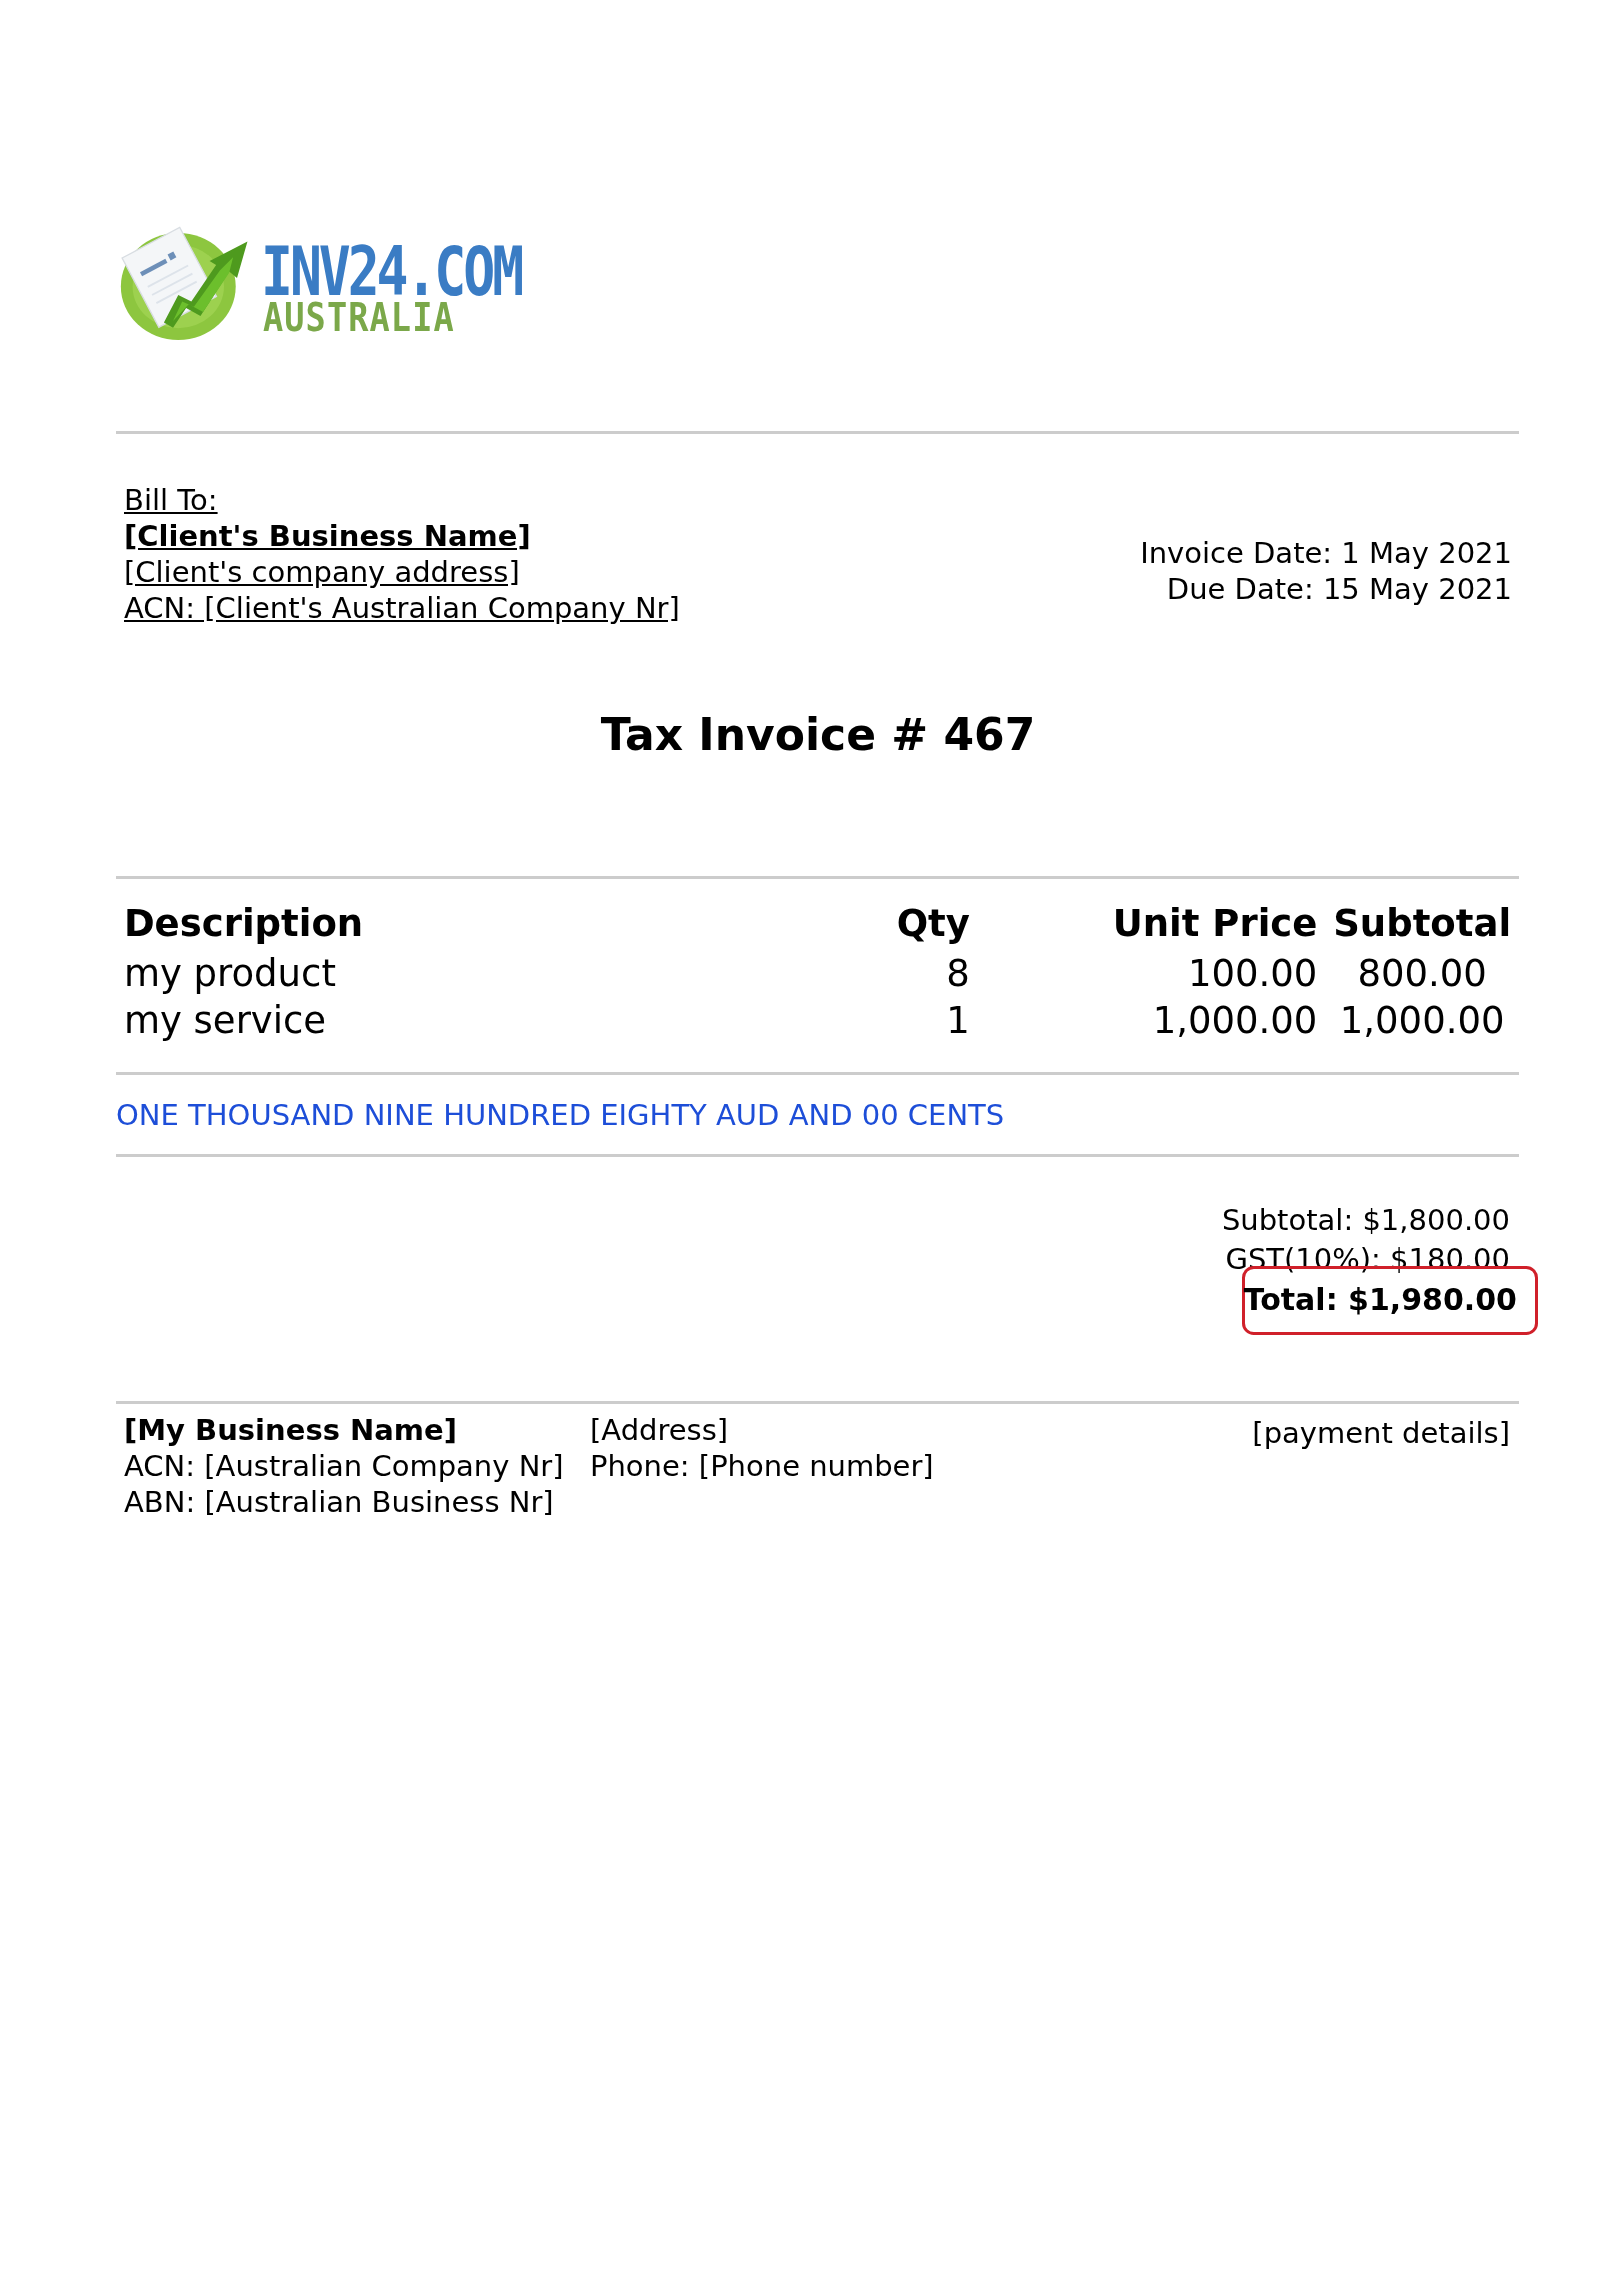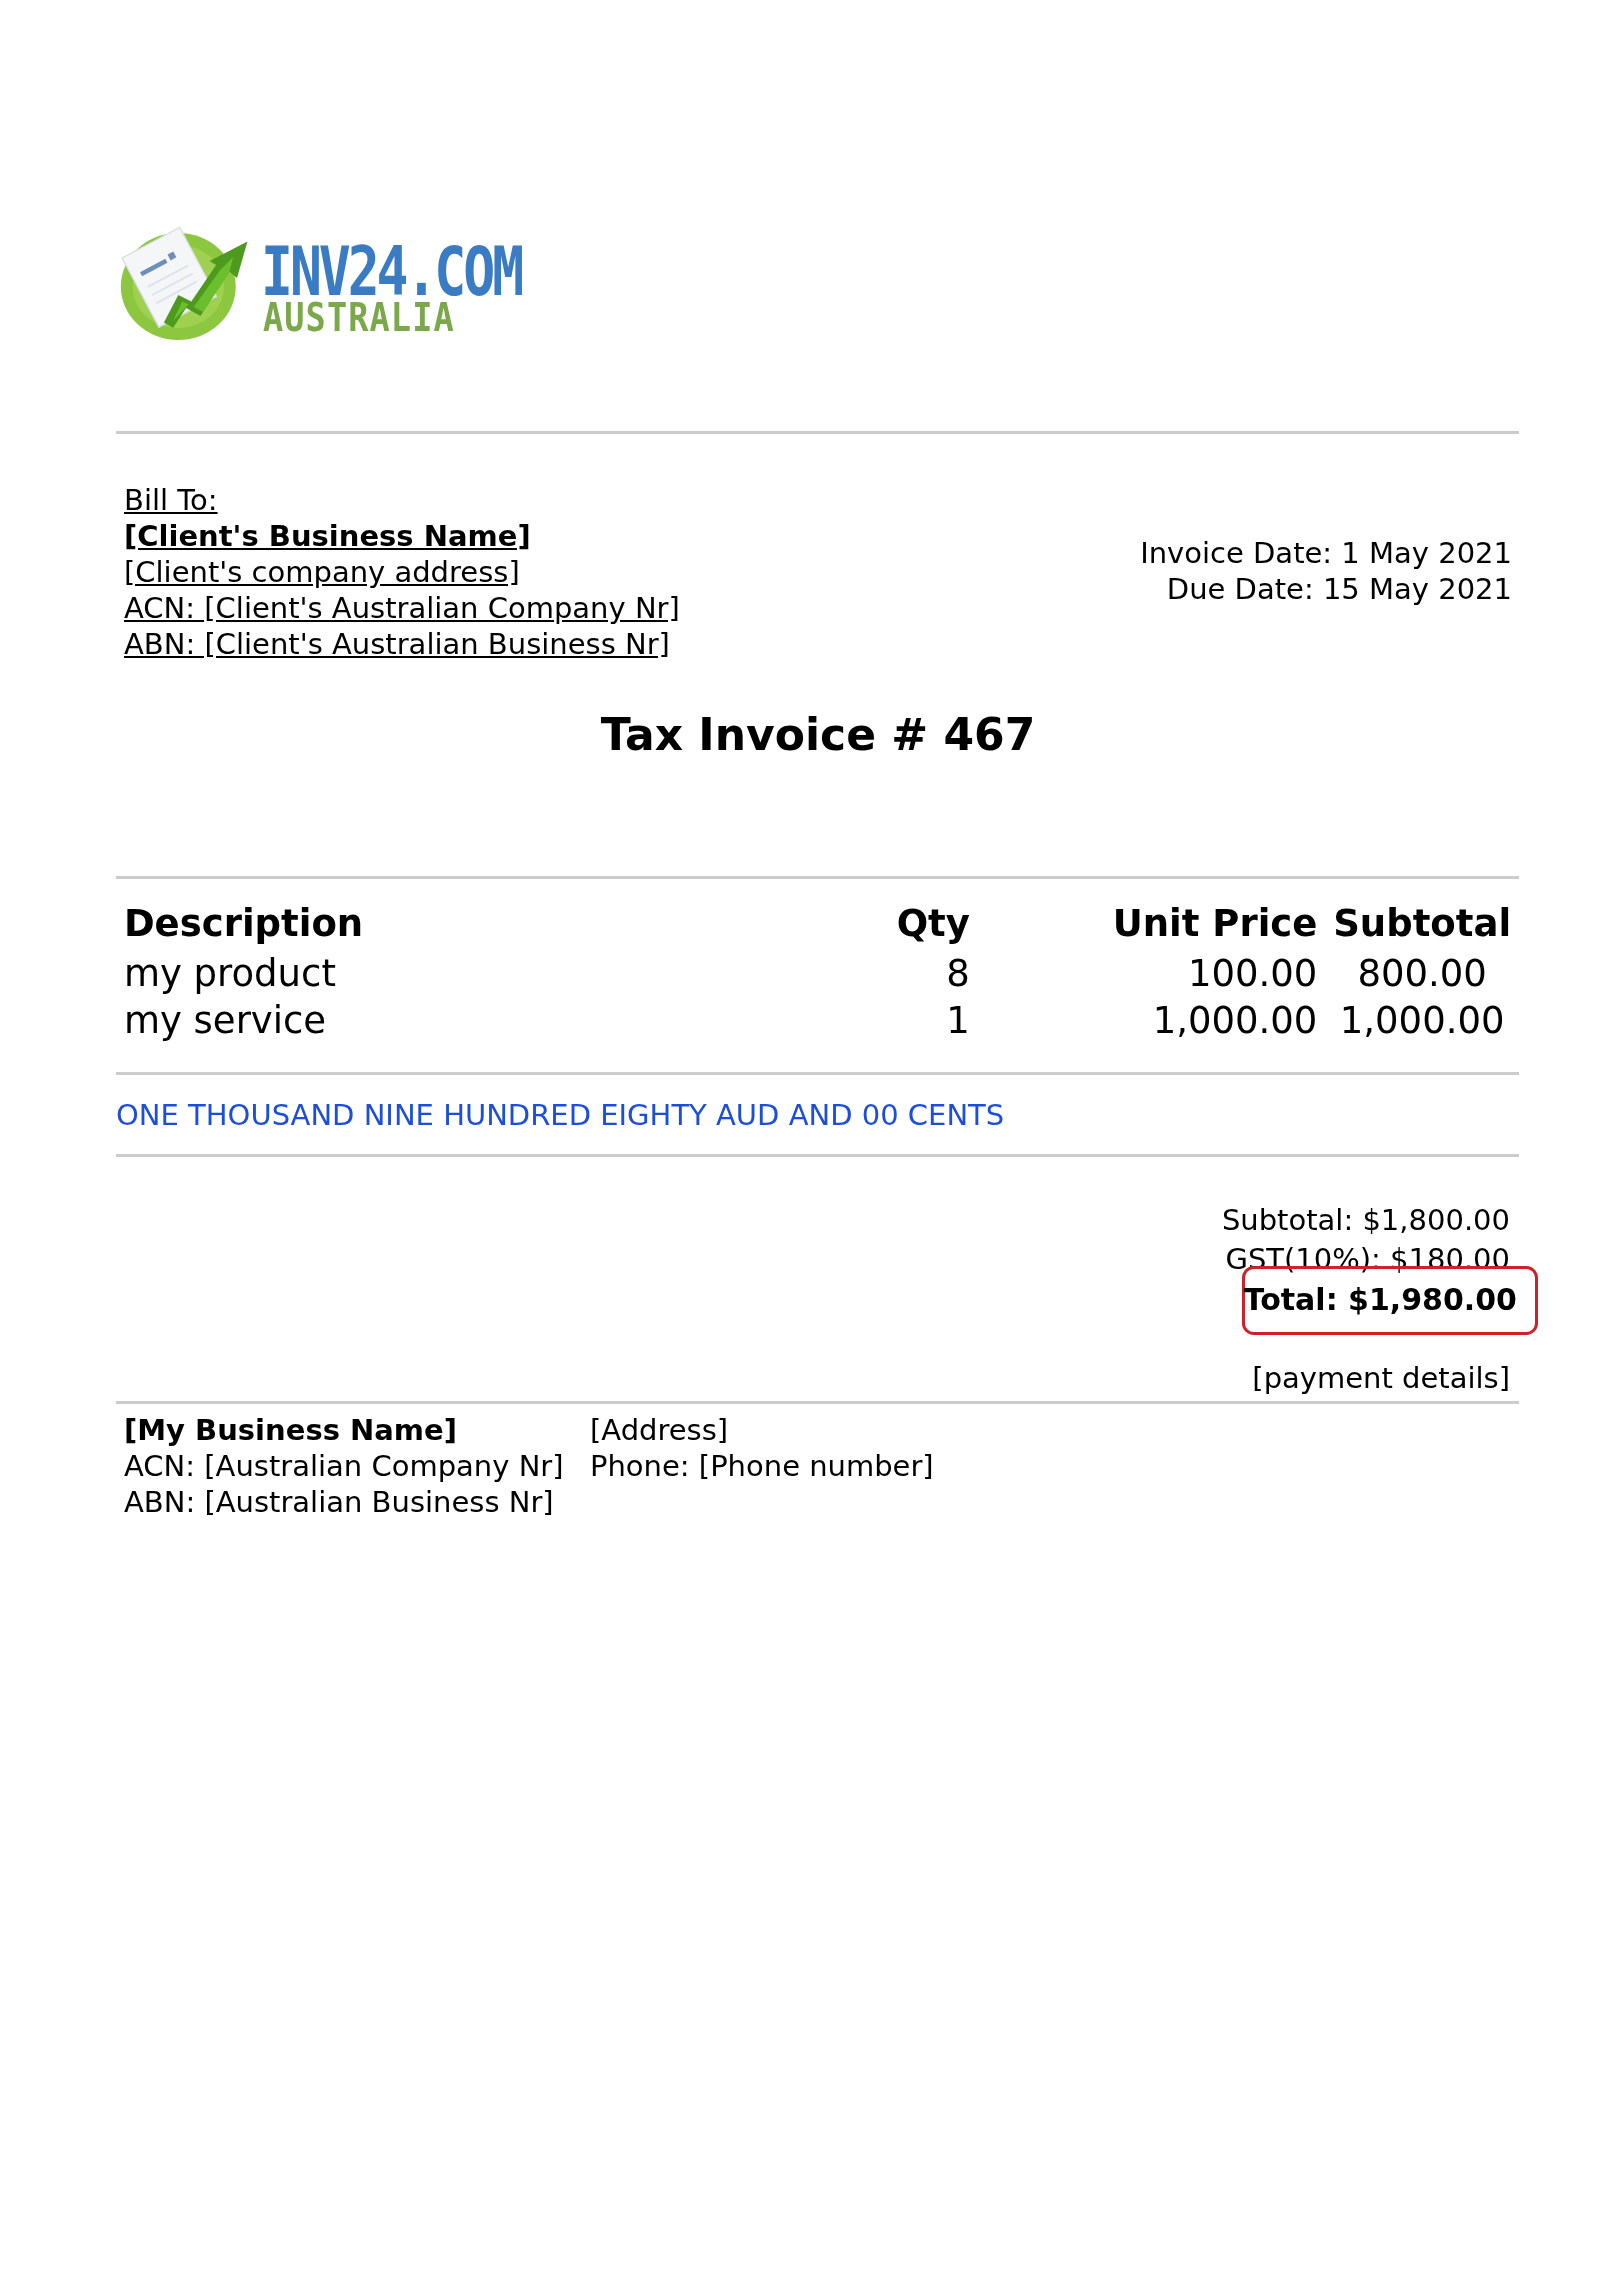--- a/index.html
+++ b/index.html
@@ -33,21 +33,21 @@
 
   .words { left: 116px; top: 1097px; font-size: 29px; line-height: 36px; color: #1d4ed8; white-space: nowrap; }
 
   .totals { right: 113px; top: 1201px; text-align: right; }
   .totals .t-line { font-size: 29px; line-height: 39px; white-space: nowrap; }
   .total-box { position: absolute; left: 1242px; top: 1266px; width: 296px; height: 69px; border: 3.3px solid #d0202a; border-radius: 11.8px; box-sizing: border-box; }
   .total-line { position: absolute; right: 106px; top: 1280px; font-size: 30px; line-height: 39px; font-weight: bold; white-space: nowrap; }
 
   .footer-col1 { left: 124px; top: 1412px; }
   .footer-col2 { left: 590px; top: 1412px; }
-  .footer-col3 { right: 113px; top: 1360px; text-align: right; margin-left: 35px; }
+  .footer-col3 { right: 113px; top: 1415px; text-align: right; margin-left: 35px; }
 </style>
 </head>
 <body>
 
 <div class="abs logo">
   <svg class="logo-mark" viewBox="0 0 200 190">
     <ellipse cx="92" cy="105" rx="88" ry="82" fill="#8dc63f"></ellipse>
     <ellipse cx="92" cy="105" rx="70" ry="64" fill="#a8d85a" opacity="0.6"></ellipse>
     <g transform="rotate(-28 80 90)">
       <rect x="28" y="30" width="100" height="120" fill="#f4f6f8" stroke="#d8dde2" stroke-width="2"></rect>
@@ -64,21 +64,20 @@
   <div class="logo-text2">AUSTRALIA</div>
 </div>
 
 <div class="rule" style="top:431px;"></div>
 
 <div class="abs billto txt">
   <div>Bill To:</div>
   <div class="bold">[Client's Business Name]</div>
   <div>[Client's company address]</div>
   <div>ACN: [Client's Australian Company Nr]</div>
-  <div>ABN: [Client's Australian Business Nr]</div>
 </div>
 
 <div class="abs dates txt">
   <div>Invoice Date: 1 May 2021</div>
   <div>Due Date: 15 May 2021</div>
 </div>
 
 <div class="abs title">Tax Invoice # 467</div>
 
 <div class="rule" style="top:876px;"></div>

